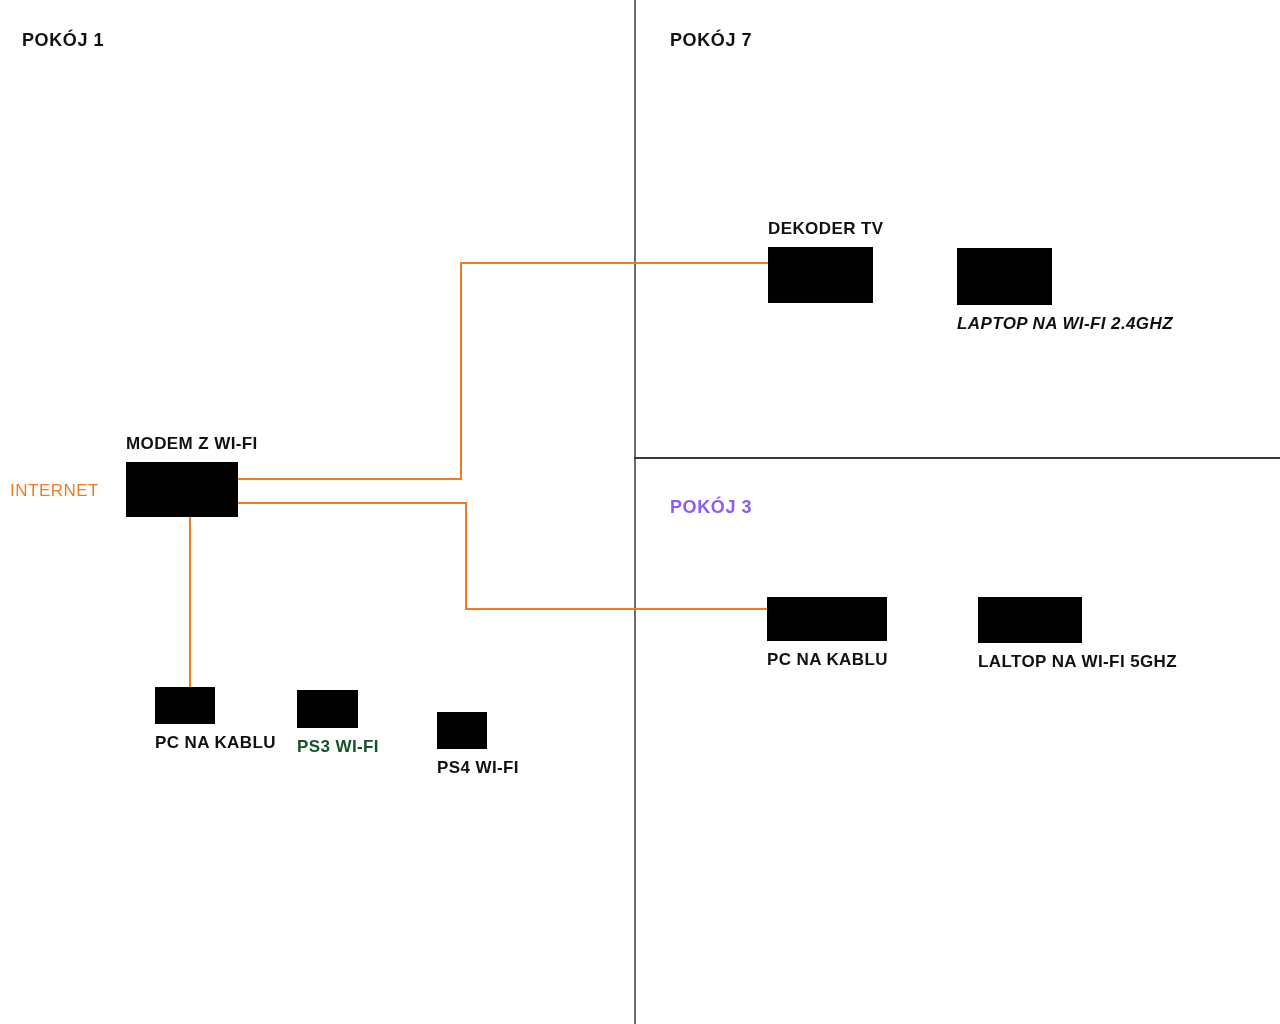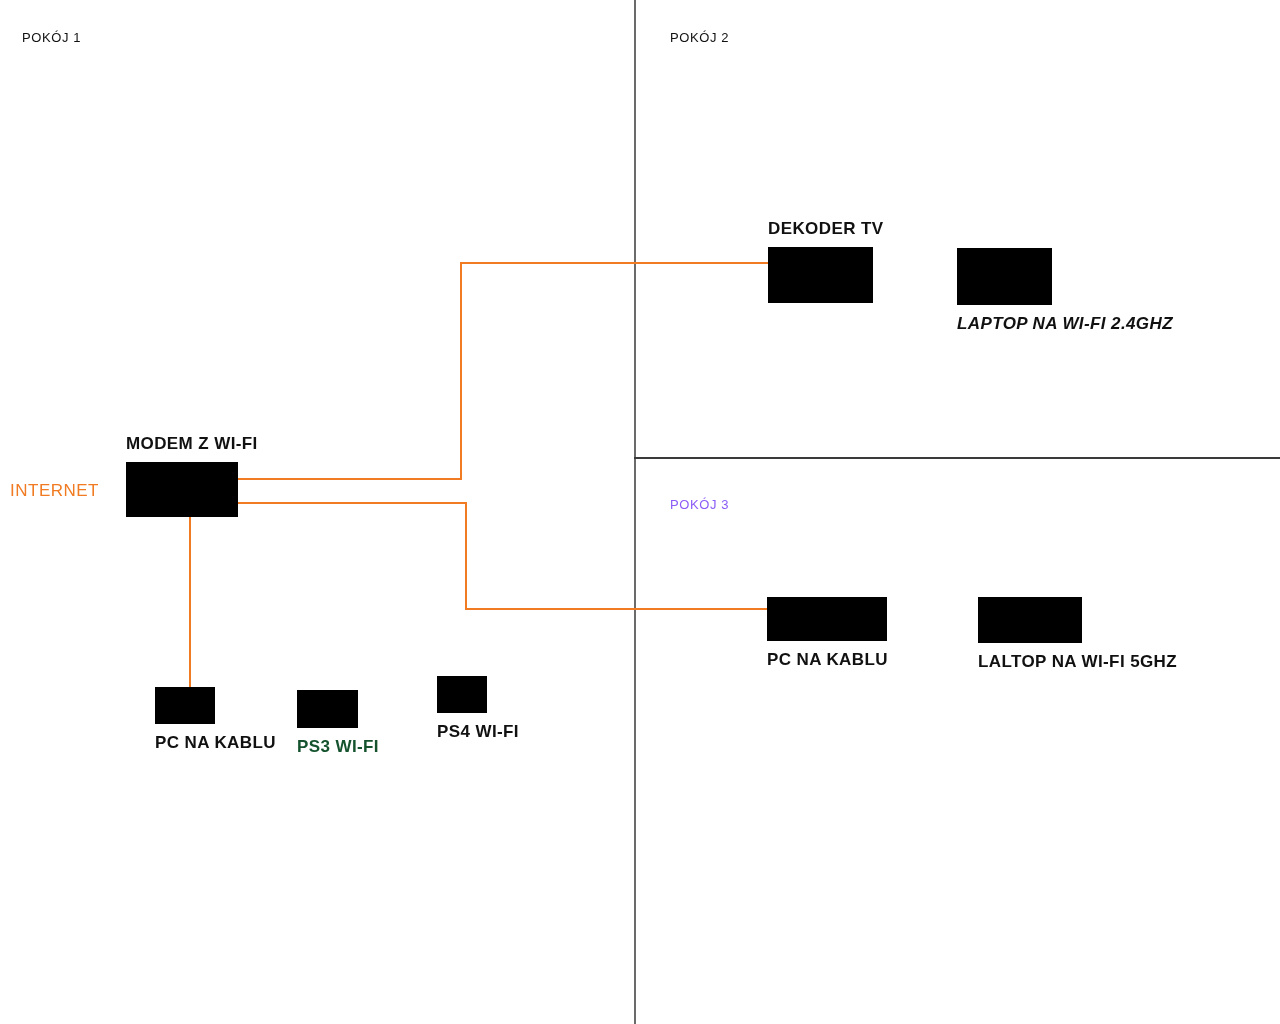--- a/index.html
+++ b/index.html
@@ -23,22 +23,22 @@
     background: #6b6b6b;
   }
   .wall-h {
     position: absolute;
     height: 2px;
     background: #3a3a3a;
   }
   
   .room-title {
     position: absolute;
-    font-size: 13px;
-    font-weight: normal;
+    font-size: 18px;
+    font-weight: bold;
     letter-spacing: 0.6px;
     color: #111111;
     white-space: nowrap;
     text-align: center;
   }
   
   .device {
     position: absolute;
   }
   .device-box {
@@ -90,40 +90,40 @@
       <div class="cable-v" style="left: 460px; top: 262px; height: 218px; background: rgb(240, 123, 34);"></div>
       <div class="cable-h" style="left: 460px; top: 262px; width: 309px; background: rgb(240, 123, 34);"></div>
       <div class="cable-h" style="left: 238px; top: 502px; width: 229px; background: rgb(240, 123, 34);"></div>
       <div class="cable-v" style="left: 465px; top: 502px; height: 108px; background: rgb(240, 123, 34);"></div>
       <div class="cable-h" style="left: 465px; top: 608px; width: 303px; background: rgb(240, 123, 34);"></div>
       <div class="cable-v" style="left: 189px; top: 517px; height: 171px; background: rgb(240, 123, 34);"></div>
     </div>
 
   <div id="rooms-layer">
       <div class="room-title" style="left: 22px; top: 30px; color: rgb(17, 17, 17);">POKÓJ 1</div>
-      <div class="room-title" style="left: 670px; top: 30px; color: rgb(17, 17, 17);">POKÓJ 2</div>
+      <div class="room-title" style="left: 670px; top: 30px; color: rgb(17, 17, 17);">POKÓJ 7</div>
       <div class="room-title" style="left: 670px; top: 497px; color: #8b5cf6;">POKÓJ 3</div>
     </div>
 
   <div class="internet-label" id="internet-label" style="left: 10px; top: 481px; color: rgb(240, 123, 34);">INTERNET</div>
 
   <div id="devices-layer">
       <div class="device" style="left: 126px; top: 462px; width: 92px; height: 55px;">
         <div class="device-box" style="width: 112px; height: 55px; background: rgb(0, 0, 0);"></div>
         <div class="device-label label-above" style="color: rgb(17, 17, 17);">MODEM Z WI-FI</div>
       </div>
       <div class="device" style="left: 155px; top: 687px; width: 60px; height: 37px;">
         <div class="device-box" style="width: 60px; height: 37px; background: rgb(0, 0, 0);"></div>
         <div class="device-label label-below" style="color: rgb(17, 17, 17);">PC NA KABLU</div>
       </div>
       <div class="device" style="left: 297px; top: 690px; width: 61px; height: 38px;">
         <div class="device-box" style="width: 61px; height: 38px; background: rgb(0, 0, 0);"></div>
         <div class="device-label label-below" style="color: #14532d;">PS3 WI-FI</div>
       </div>
-      <div class="device" style="left: 437px; top: 676px; width: 58px; height: 37px;">
+      <div class="device" style="left: 437px; top: 712px; width: 58px; height: 37px;">
         <div class="device-box" style="width: 50px; height: 37px; background: rgb(0, 0, 0);"></div>
         <div class="device-label label-below" style="color: rgb(17, 17, 17);">PS4 WI-FI</div>
       </div>
       <div class="device" style="left: 768px; top: 247px; width: 105px; height: 56px; text-decoration: underline;">
         <div class="device-box" style="width: 105px; height: 56px; background: rgb(0, 0, 0);"></div>
         <div class="device-label label-above" style="color: rgb(17, 17, 17);">DEKODER TV</div>
       </div>
       <div class="device" style="left: 957px; top: 248px; width: 95px; height: 57px;">
         <div class="device-box" style="width: 95px; height: 57px; background: rgb(0, 0, 0);"></div>
         <div class="device-label label-below" style="color: rgb(17, 17, 17); font-style: italic;">LAPTOP NA WI-FI 2.4GHZ</div>

